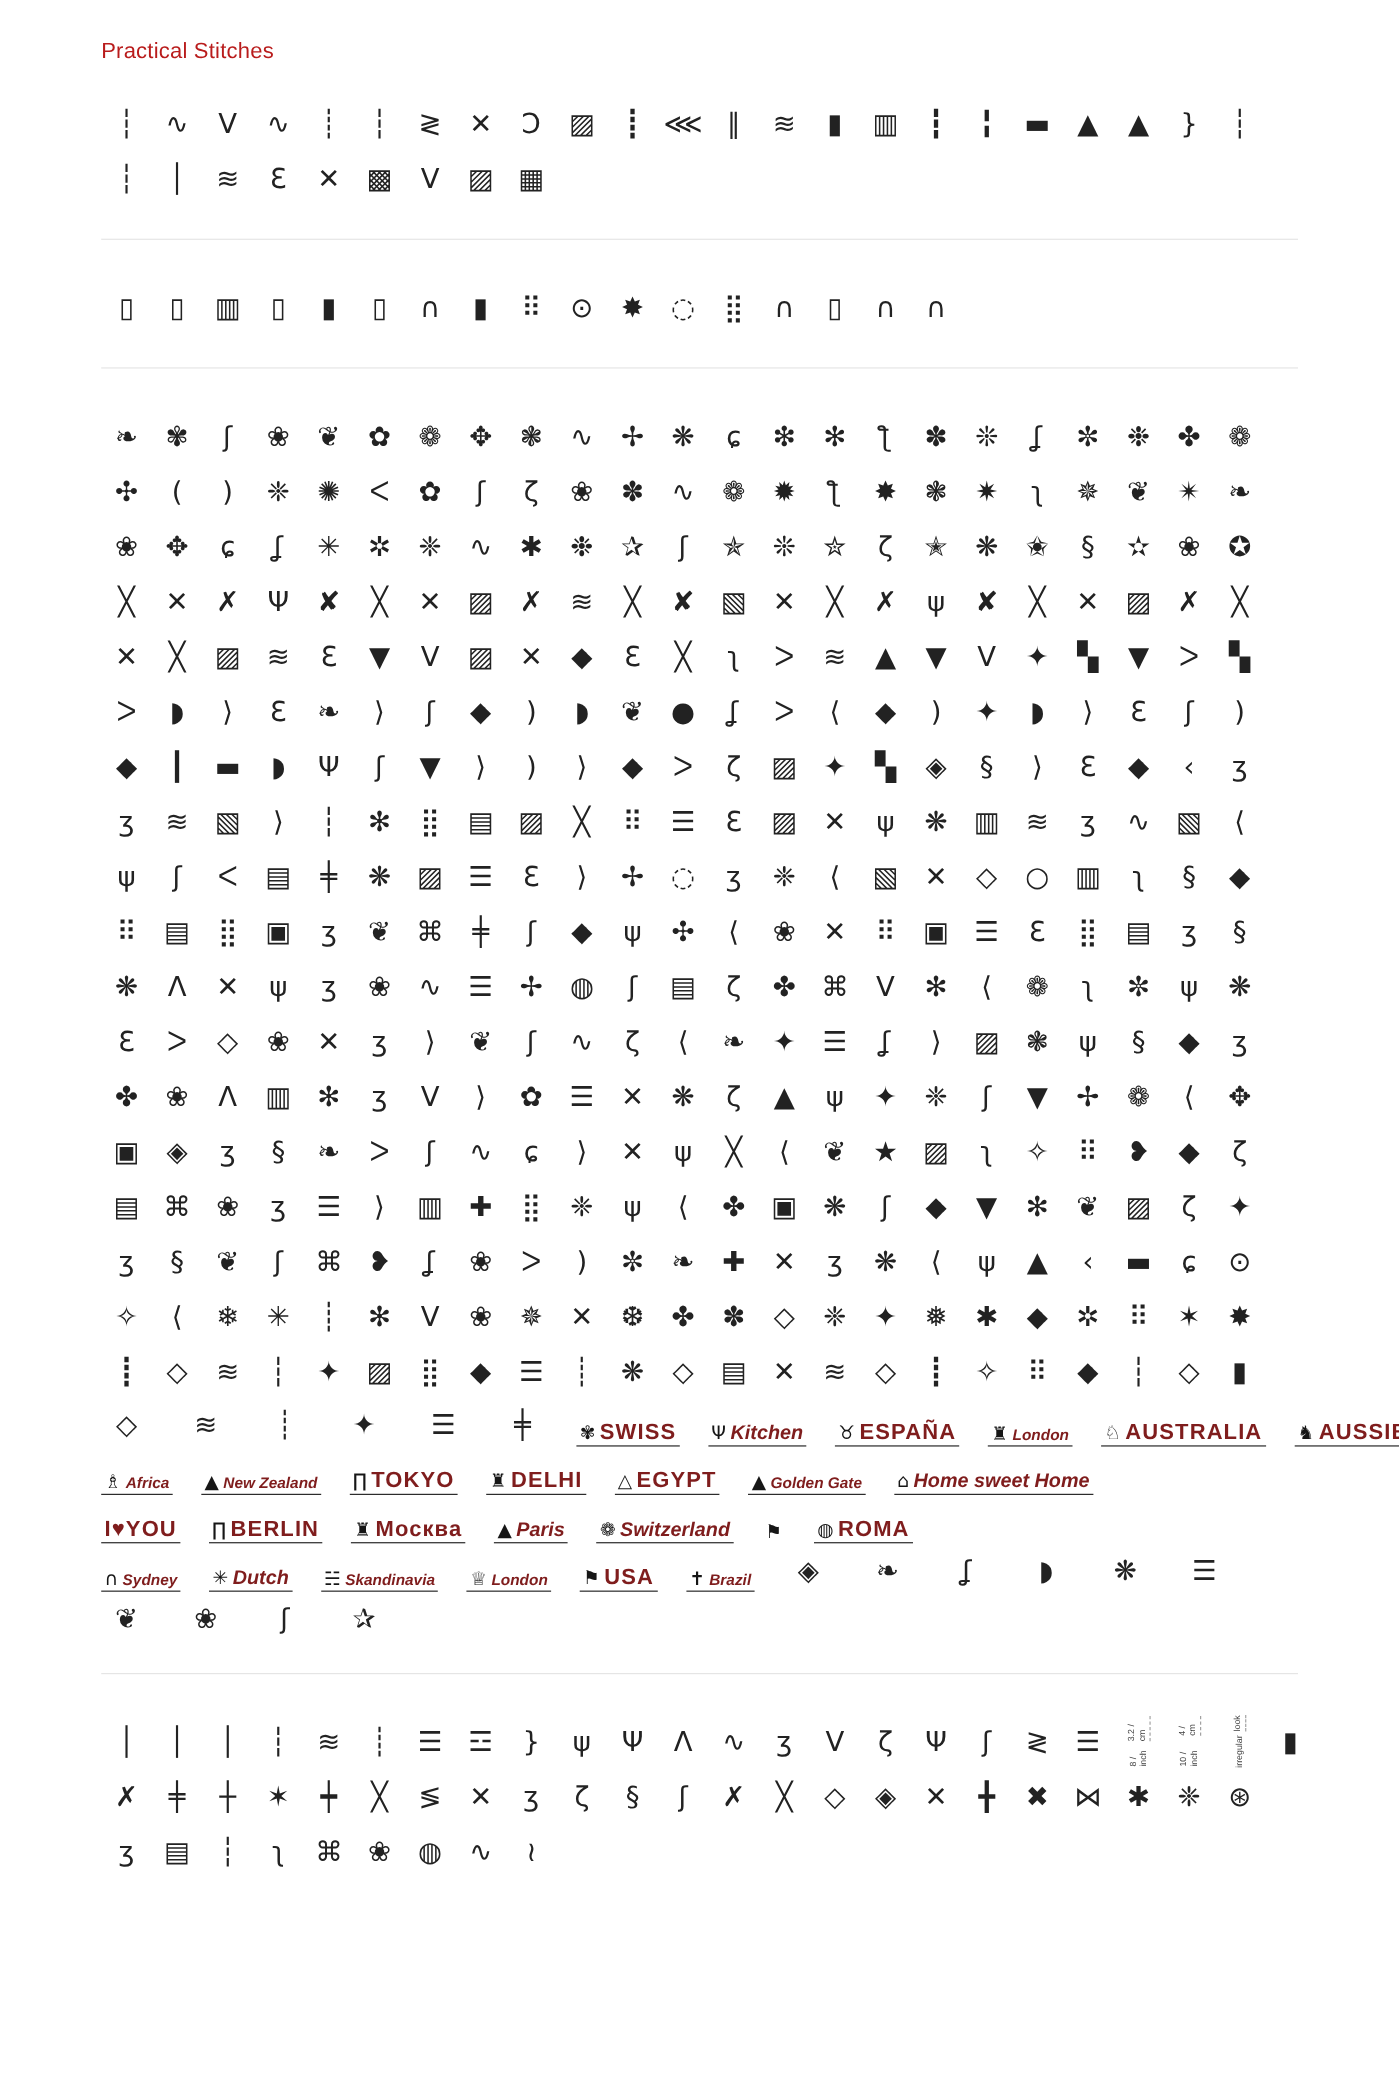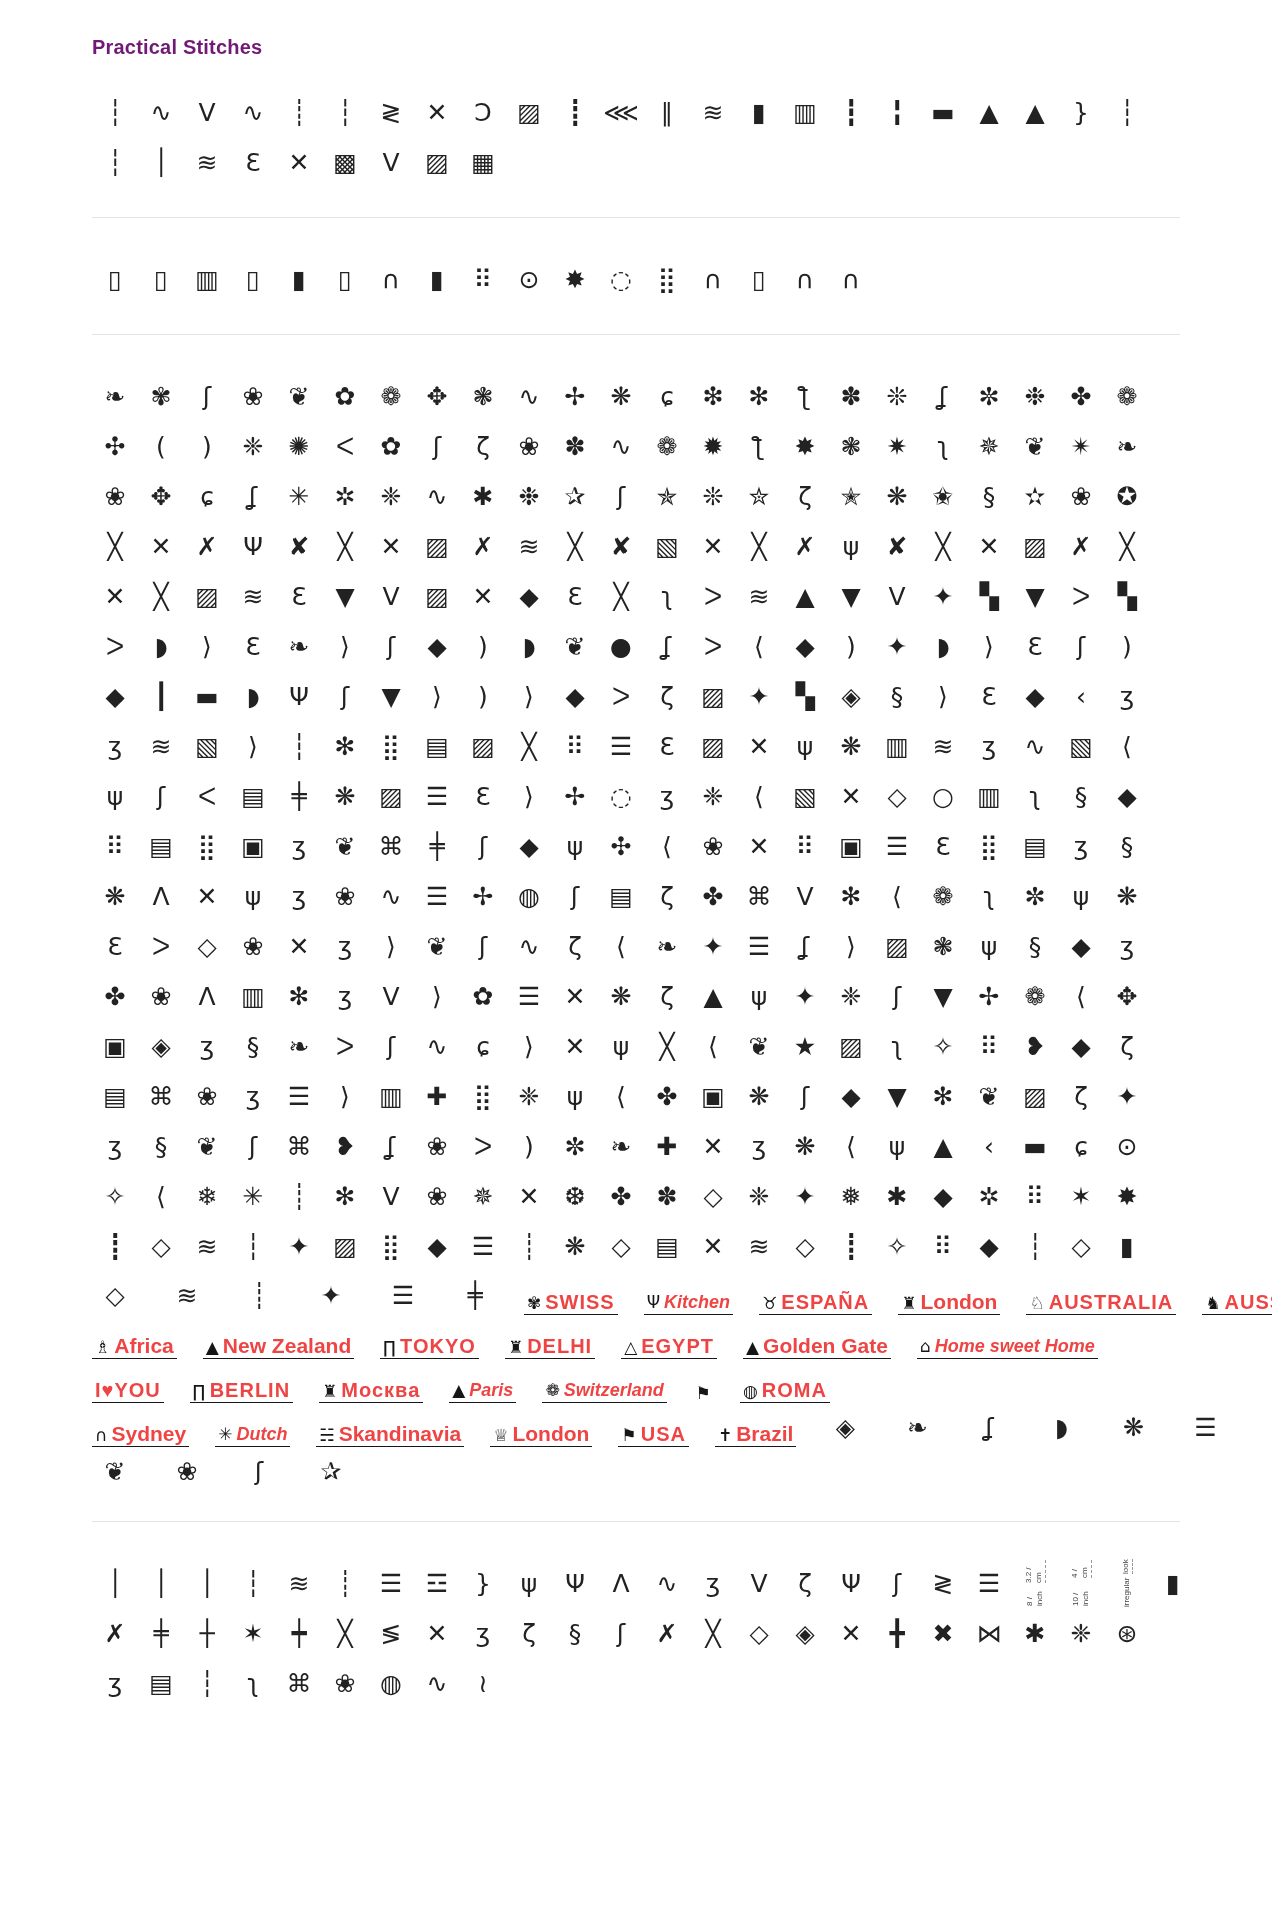--- a/index.html
+++ b/index.html
@@ -5,21 +5,21 @@
   html,body{margin:0;padding:0;background:#ffffff;}
   body{
     width:1272px; box-sizing:border-box;
     padding:30px 92px 20px 92px;
     font-family:"Liberation Sans", sans-serif;
     color:#1f1f1f;
   }
   .section{padding:36px 0 30px 0;}
   .section:first-child{padding-top:6px;}
   h2{
-    font-size:20px; font-weight:700; color:#701a75;
+    font-size:20px; font-weight:400; color:#b91c1c;
     margin:0 0 28px 0; letter-spacing:0.2px;
   }
   .divider{border-top:1px solid #e3e3e3; height:0;}
   .glyph-row{
     display:flex; align-items:center; height:50px;
   }
   .g{
     width:46px; height:46px; flex:0 0 46px;
     display:inline-flex; align-items:center; justify-content:center;
     font-family:"DejaVu Sans", sans-serif;
@@ -32,32 +32,32 @@
   .word-item{
     display:inline-flex; align-items:baseline; gap:4px;
     border-bottom:1.5px solid #161616; padding:0 3px 1px 3px;
     white-space:nowrap;
   }
   .word-item.icon-only{border-bottom:none;}
   .wicon{
     font-family:"DejaVu Sans", sans-serif;
     font-size:17px; color:#161616; line-height:1;
   }
-  .w{color:#ef4444; line-height:1.1;}
+  .w{color:#7f1d1d; line-height:1.1;}
   .w.block{
     font-family:"Liberation Sans", sans-serif;
     font-weight:700; font-size:20px; letter-spacing:1px;
   }
   .w.script{
     font-family:Liberation Sans, sans-serif;
     font-style:italic; font-weight:700; font-size:18px;
   }
   .w.mixed{
     font-family:"Liberation Sans", sans-serif;
-    font-weight:700; font-size:21px;
+    font-weight:700; font-style:italic; font-size:14px;
   }
   .vtext{
     width:46px; height:46px; flex:0 0 46px;
     display:inline-flex; align-items:center; justify-content:center; gap:3px;
     writing-mode:vertical-rl; transform:rotate(180deg);
     font-size:8px; color:#444444; line-height:1.2;
   }
   .vtext .line + .line{border-left:1px dashed #999999; padding-left:2px;}
 </style>
 </head>

